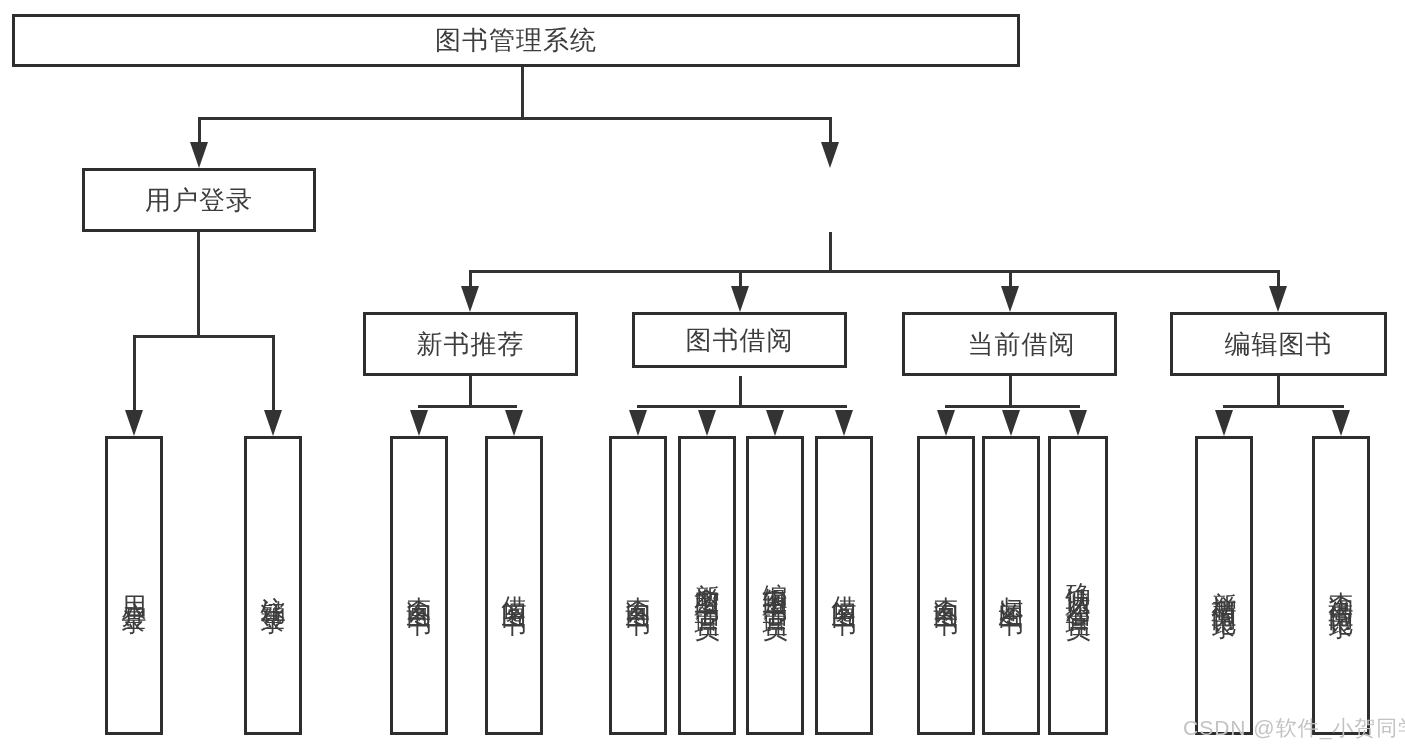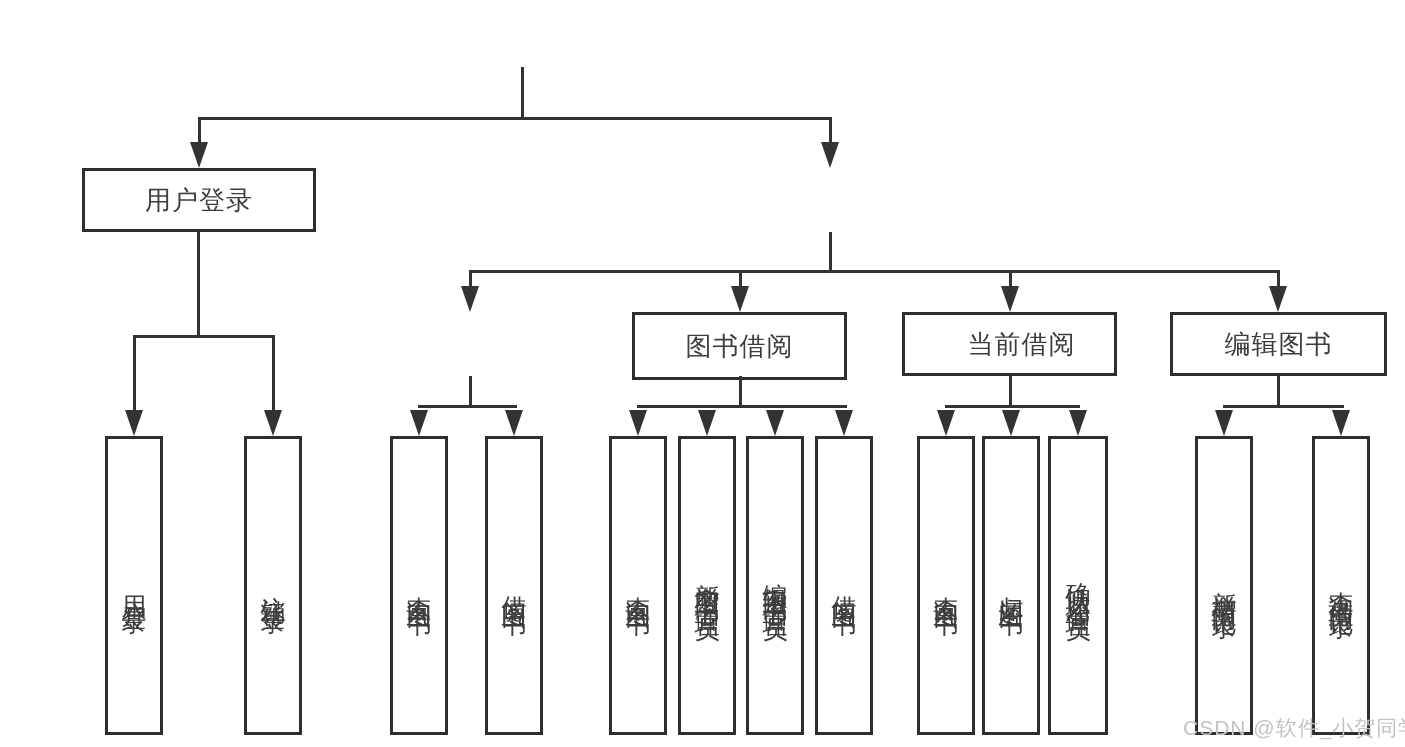--- a/index.html
+++ b/index.html
@@ -61,26 +61,28 @@
     color: var(--watermark);
     white-space: nowrap;
     z-index: 10;
   }
 </style>
 </head>
 <body>
 
 <div class="stage">
 
+  <div class="node" style="left:12px;top:14px;width:1008px;height:53px;">图书管理系统</div>
 
   <div class="node" style="left:82px;top:168px;width:234px;height:64px;">用户登录</div>
 
 
+  <div class="node" style="left:363px;top:312px;width:215px;height:64px;">新书推荐</div>
 
-  <div class="node" style="left:632px;top:312px;width:215px;height:68px;">图书借阅</div>
+  <div class="node" style="left:632px;top:312px;width:215px;height:56px;">图书借阅</div>
 
   <div class="node" style="left:902px;top:312px;width:215px;height:64px;padding-left:24px;">当前借阅</div>
 
   <div class="node" style="left:1170px;top:312px;width:217px;height:64px;">编辑图书</div>
 
   <div class="leaf" style="left:105px;top:436px;width:58px;height:299px;">用户登录</div>
 
   <div class="leaf" style="left:244px;top:436px;width:58px;height:299px;">注销登录</div>
 
   <div class="leaf" style="left:390px;top:436px;width:58px;height:299px;">查询图书</div>

